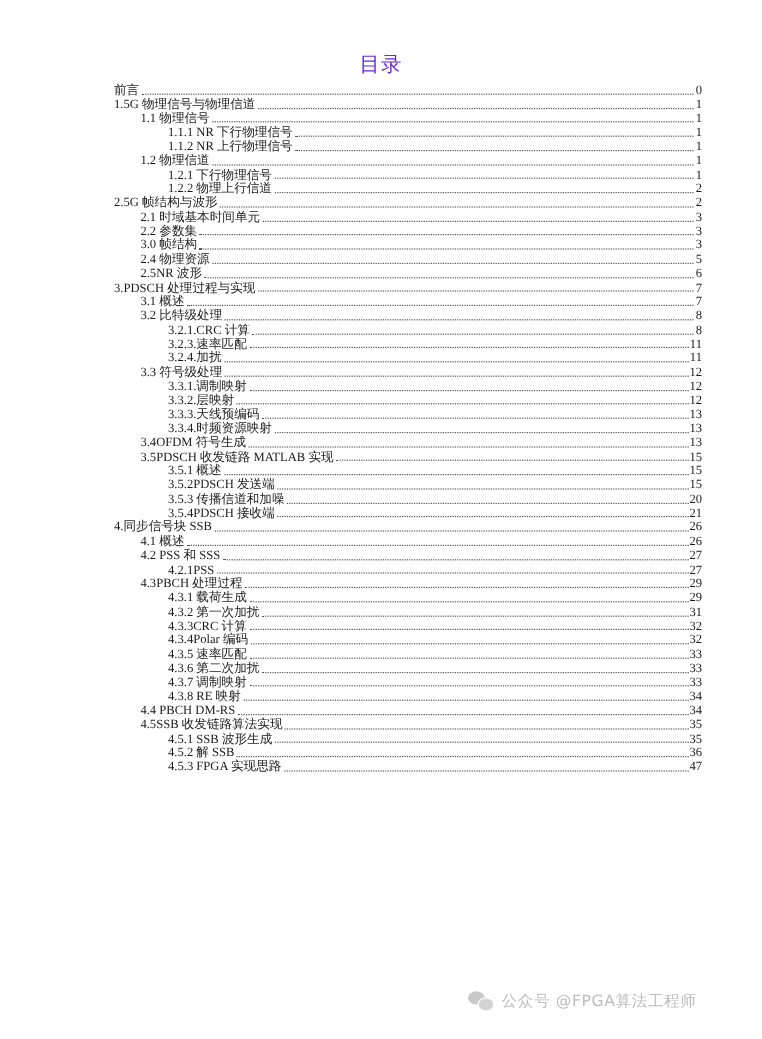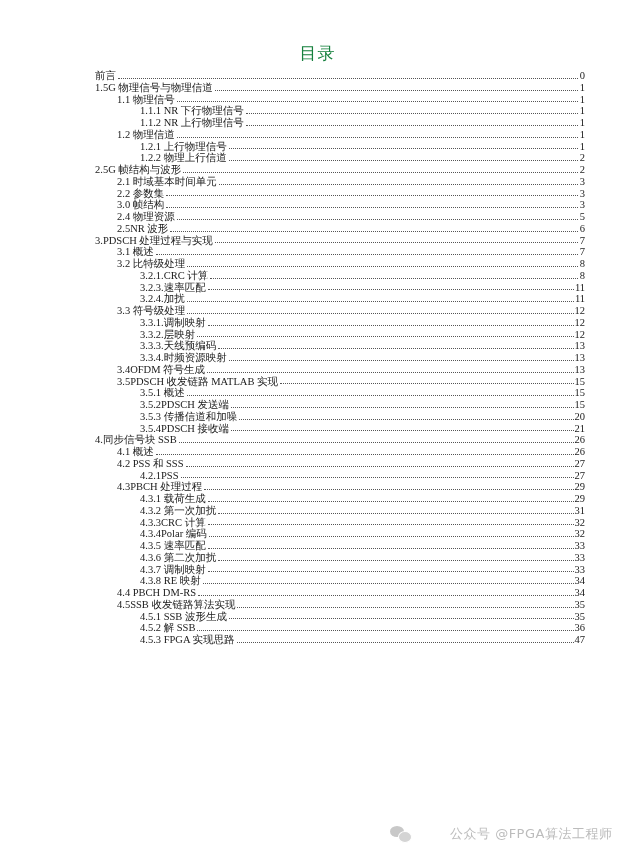--- a/index.html
+++ b/index.html
@@ -15,21 +15,21 @@
       font-family: "Liberation Serif", "DejaVu Serif", serif;
       color: #1a1a1a;
     }
     .page-title {
       position: absolute;
       top: 42px;
       left: 0;
       width: 635px;
       text-align: center;
       font-size: 17px;
-      color: #15803d;
+      color: #6d28d9;
       letter-spacing: 1px;
       font-family: "DejaVu Sans", "Liberation Sans", sans-serif;
       font-weight: normal;
     }
     .toc {
       position: absolute;
       top: 70px;
       left: 95px;
       width: 490px;
     }
@@ -65,21 +65,20 @@
       top: 822px;
       left: 390px;
       width: 240px;
       height: 24px;
       display: flex;
       align-items: center;
       color: #bcbcbc;
       font-family: "DejaVu Sans", "Liberation Sans", sans-serif;
       font-size: 13px;
       letter-spacing: 0.5px;
-      gap: 32px;
     }
     .wechat-icon {
       width: 22px;
       height: 18px;
       position: relative;
       margin-right: 6px;
     }
     .wechat-icon .b1 {
       position: absolute; left: 0; top: 1px;
       width: 14px; height: 11px; border-radius: 50%;
@@ -121,21 +120,21 @@
       <span class="toc-label">1.1.2 NR 上行物理信号</span>
       <span class="toc-leader"></span>
       <span class="toc-page">1</span>
     </div>
     <div class="toc-row l2">
       <span class="toc-label">1.2  物理信道</span>
       <span class="toc-leader"></span>
       <span class="toc-page">1</span>
     </div>
     <div class="toc-row l3">
-      <span class="toc-label">1.2.1  上行物理信号</span>
+      <span class="toc-label">1.2.1  下行物理信号</span>
       <span class="toc-leader"></span>
       <span class="toc-page">1</span>
     </div>
     <div class="toc-row l3">
       <span class="toc-label">1.2.2  物理上行信道</span>
       <span class="toc-leader"></span>
       <span class="toc-page">2</span>
     </div>
     <div class="toc-row l1">
       <span class="toc-label">2.5G  帧结构与波形</span>

